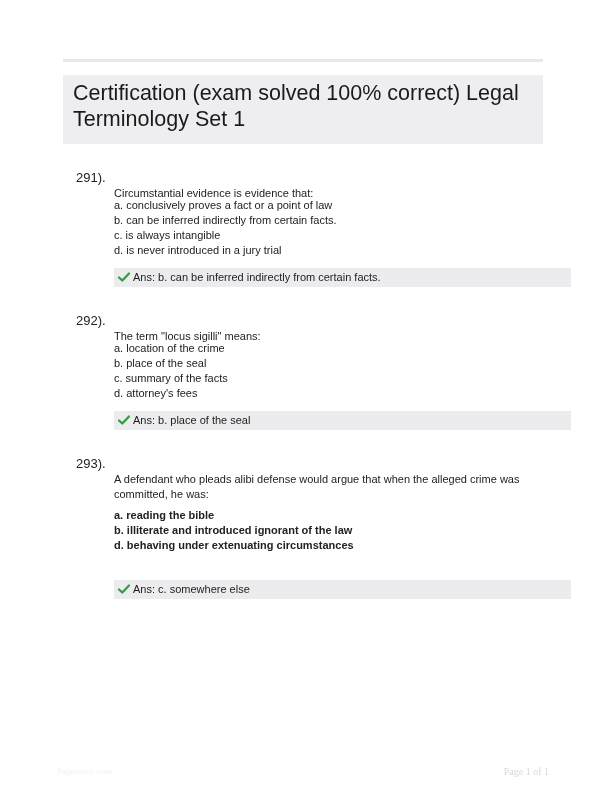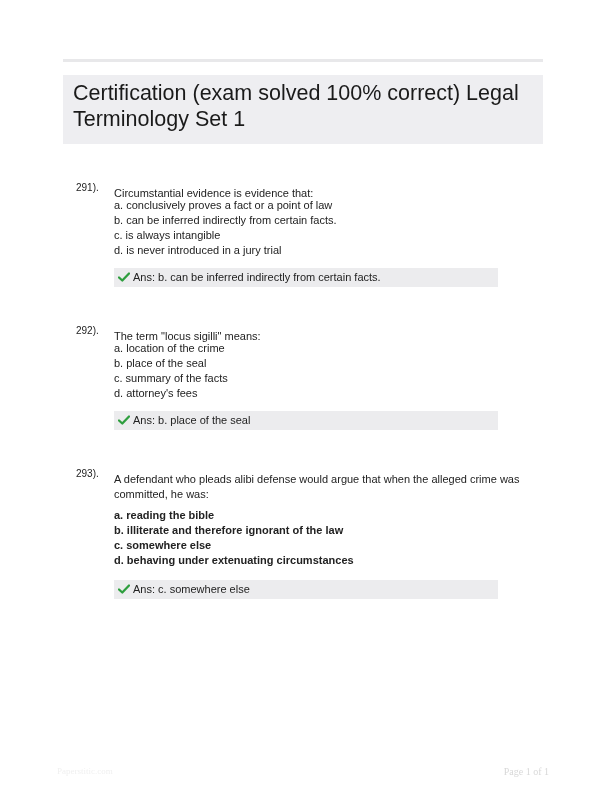--- a/index.html
+++ b/index.html
@@ -13,29 +13,29 @@
   }
   .title-box {
     position: absolute; left: 63px; top: 75px; width: 480px; height: 69px;
     background: #eeeef1; box-sizing: border-box; padding: 5px 10px 0 10px;
   }
   .title-box h1 {
     margin: 0; font-weight: normal; font-size: 21.5px; line-height: 26px; color: #1a1a1a;
   }
   .question { position: absolute; left: 0; width: 606px; }
   .qnum {
-    position: absolute; left: 76px; top: 12px; font-size: 10px; color: #222;
+    position: absolute; left: 76px; top: 0; font-size: 13px; color: #222;
   }
   .qtext {
     position: absolute; left: 114px; top: 16px; width: 420px; font-size: 11px; line-height: 15px; color: #222;
   }
   .options { position: absolute; left: 114px; font-size: 11px; line-height: 15px; color: #222; }
   .options div { height: 15px; }
   .answer {
-    position: absolute; left: 114px; width: 384px; height: 19px; background: #ececee;
+    position: absolute; left: 114px; width: 457px; height: 19px; background: #ececee;
     font-size: 11px; line-height: 19px; color: #222; box-sizing: border-box; padding-left: 4px;
   }
   .answer .check {
     display: inline-block; width: 12px; height: 10px; vertical-align: -1px; margin-right: 3px;
   }
   .footer-left {
     position: absolute; left: 57px; top: 766px; font-size: 9px; color: #f0f0f0;
     font-family: "Liberation Serif", serif;
   }
   .footer-right {
@@ -82,22 +82,21 @@
         <path d="M1 5.5 L4.3 8.5 L11 1.5" stroke="#2e9e3e" stroke-width="2.3" fill="none" stroke-linecap="round" stroke-linejoin="round"></path>
       </svg><span>Ans: b. place of the seal</span>
   </div>
 </div>
 
 <div class="question" style="top:456px;">
   <span class="qnum">293).</span>
   <div class="qtext">A defendant who pleads alibi defense would argue that when the alleged crime was committed, he was:</div>
   <div class="options" style="top:52px;font-weight:bold;">
     <div>a. reading the bible</div>
-    <div>b. illiterate and therefore ignorant of the law</div>
-    <div>c. somewhere else</div>
+    <div>b. illiterate and introduced ignorant of the law</div>
     <div>d. behaving under extenuating circumstances</div>
   </div>
   <div class="answer" style="top:114px;margin-top:10px;">
     <svg class="check" viewBox="0 0 12 10">
         <path d="M1 5.5 L4.3 8.5 L11 1.5" stroke="#2e9e3e" stroke-width="2.3" fill="none" stroke-linecap="round" stroke-linejoin="round"></path>
       </svg><span>Ans: c. somewhere else</span>
   </div>
 </div>
 
 <div class="footer-left">Paperstitic.com</div>

